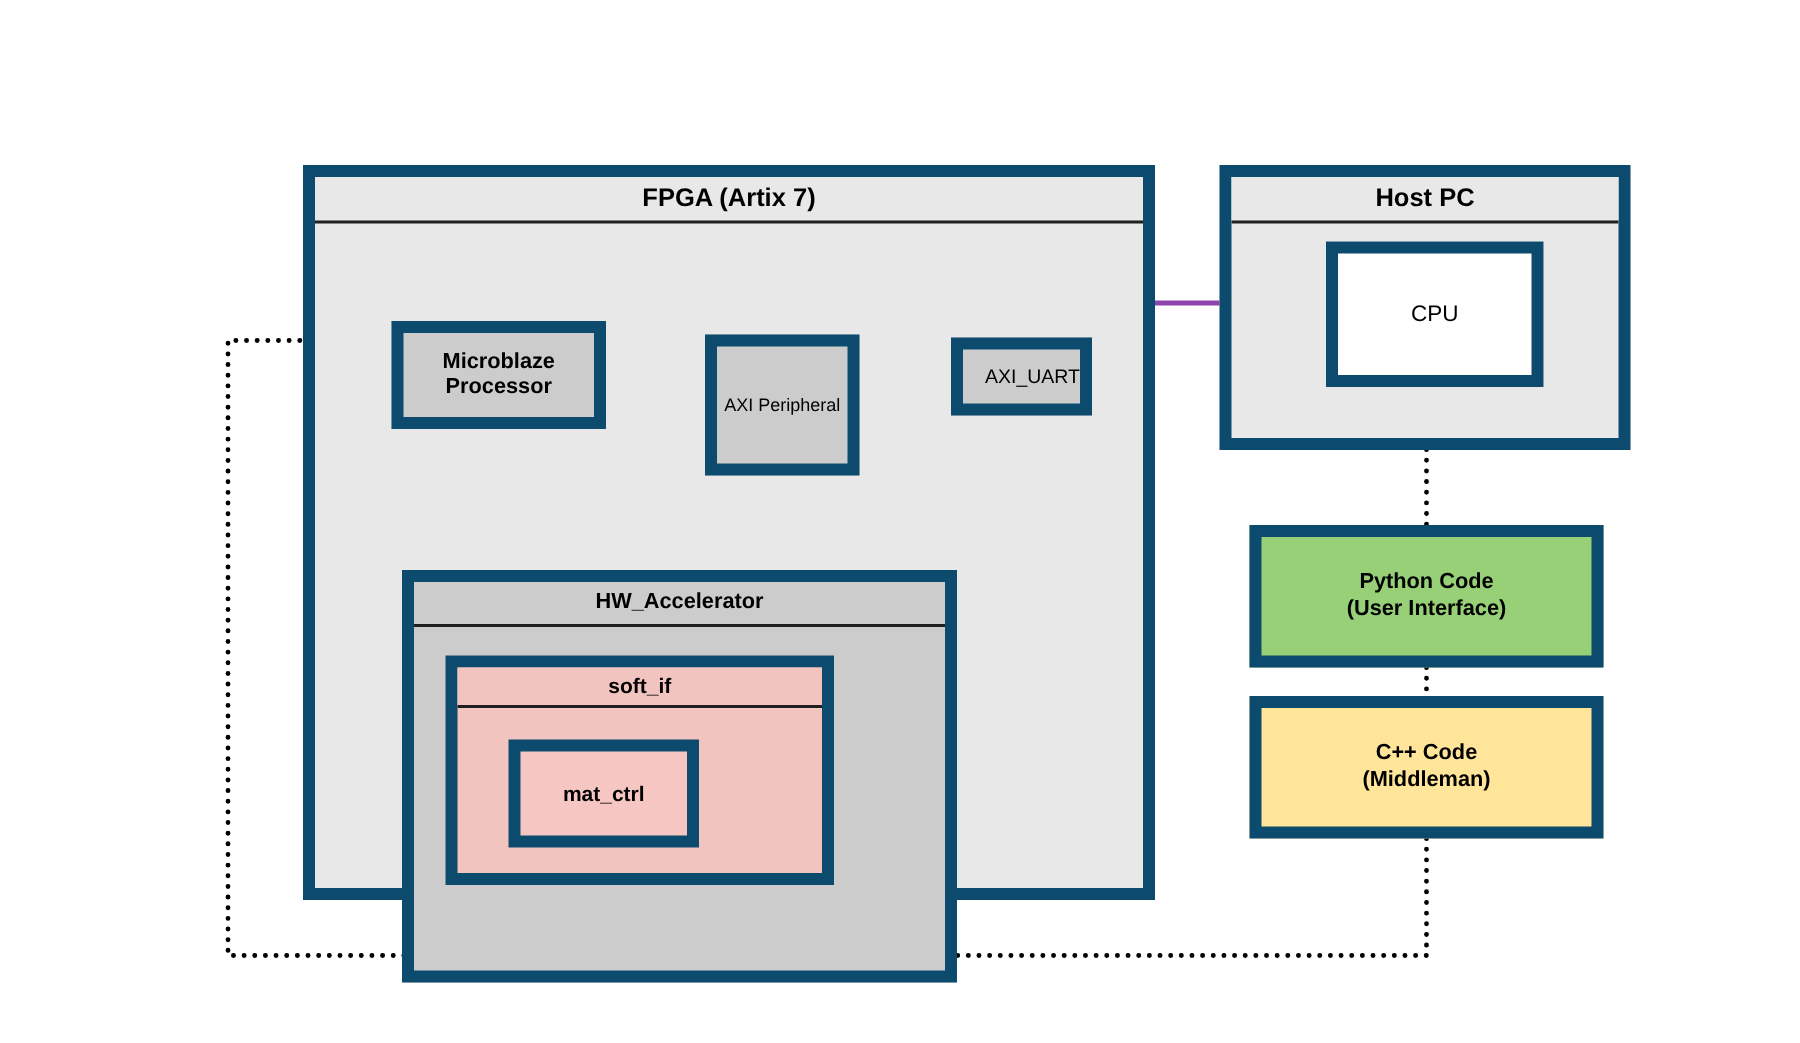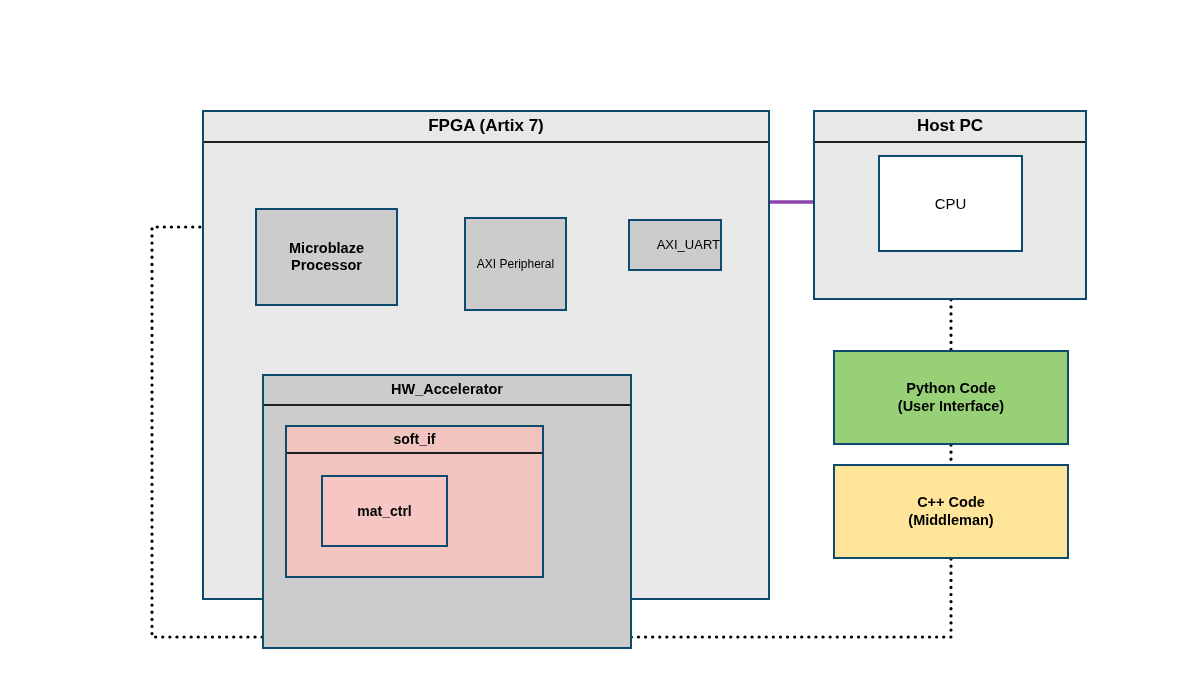--- a/index.html
+++ b/index.html
@@ -16,21 +16,21 @@
   }
   #canvas {
     position: absolute;
     left: 0; top: 0;
     width: 1200px;
     height: 695px;
   }
   .node {
     position: absolute;
     box-sizing: border-box;
-    border: 2px solid #0c4a6e;
+    border: 8px solid #0c4a6e;
     display: flex;
     align-items: center;
     justify-content: center;
     text-align: center;
     color: #000000;
     line-height: 1.18;
   }
   .container-node {
     display: block;
   }
@@ -57,21 +57,21 @@
   }
   #fpga > .container-title {
     height: 31px;
     font-size: 17px;
     background: #e8e8e8;
   }
   #fpga > .container-body { height: 455px; }
 
   #microblaze {
     left: 51px; top: 65px;
-    width: 143px; height: 98px;
+    width: 143px; height: 72px;
     background: #cccccc;
     font-size: 14.5px;
     font-weight: bold;
   }
   #axi-peripheral {
     left: 260px; top: 74px;
     width: 103px; height: 94px;
     background: #cccccc;
     font-size: 12px;
   }

